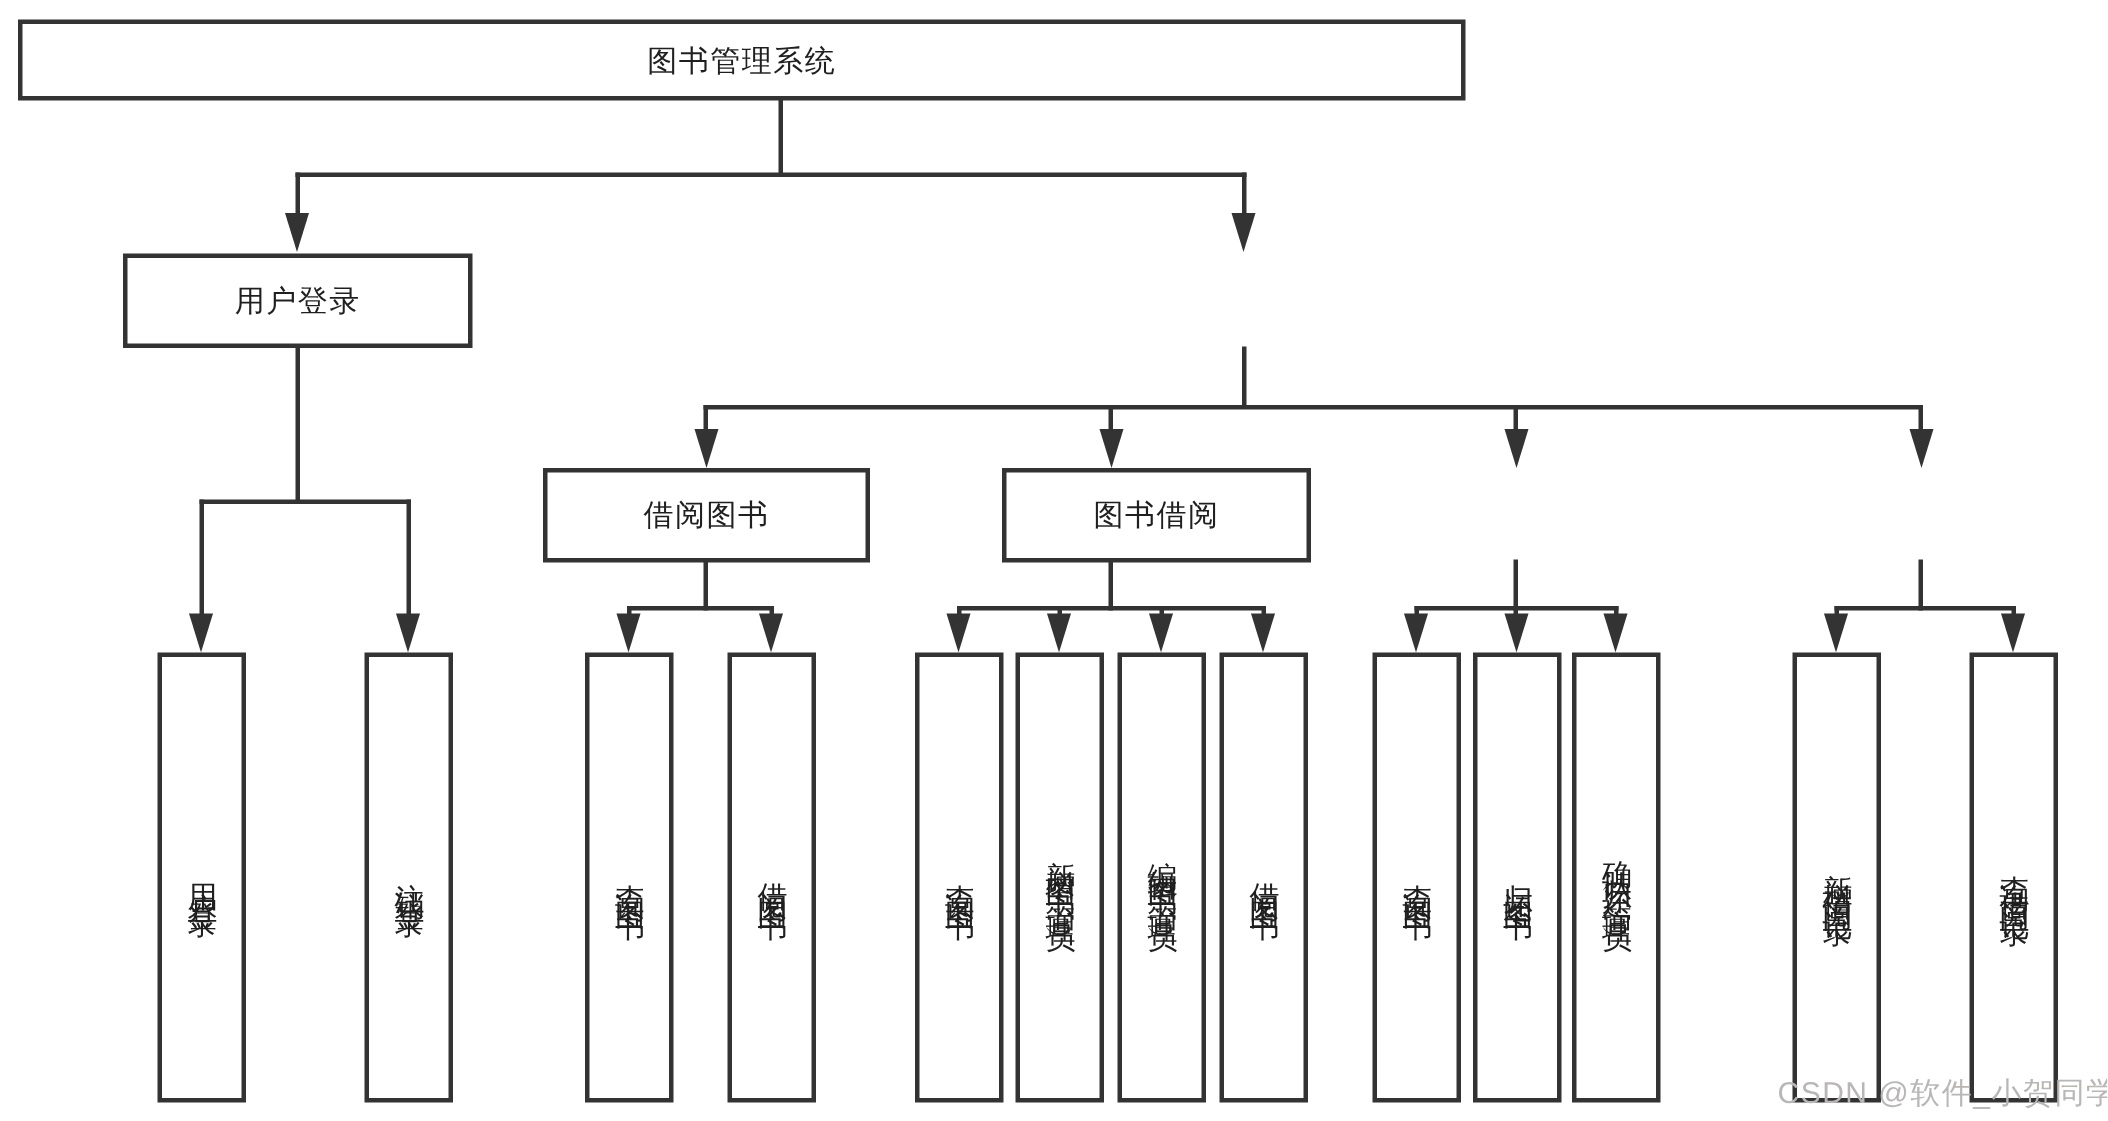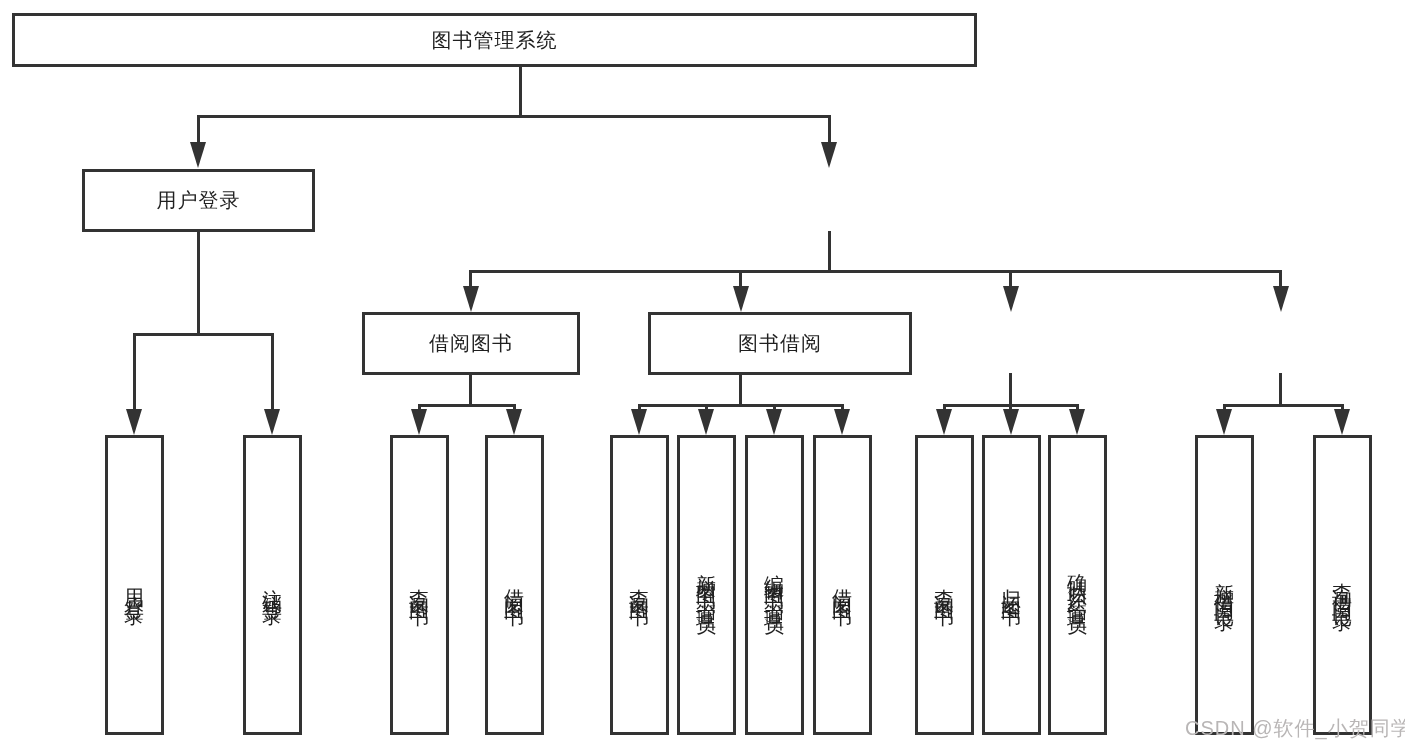--- a/index.html
+++ b/index.html
@@ -65,21 +65,21 @@
 </head>
 <body>
 
 <div id="canvas">
 
   <div class="box" style="left:12px; top:13px; width:965px; height:54px;">图书管理系统</div>
 
   <div class="box" style="left:82px; top:169px; width:233px; height:63px;">用户登录</div>
 
   <div class="box" style="left:362px; top:312px; width:218px; height:63px;">借阅图书</div>
-  <div class="box" style="left:648px; top:312px; width:264px; height:63px;">图书借阅</div>
+  <div class="box" style="left:668px; top:312px; width:206px; height:63px;">图书借阅</div>
 
   <div class="vbox" style="left:105px;">用户登录</div>
   <div class="vbox" style="left:243px;">注销登录</div>
 
   <div class="vbox" style="left:390px;">查询图书</div>
   <div class="vbox" style="left:485px;">借阅图书</div>
 
   <div class="vbox" style="left:610px;">查询图书</div>
   <div class="vbox" style="left:677px;">新增图书（管理员）</div>
   <div class="vbox" style="left:745px;">编辑图书（管理员）</div>

